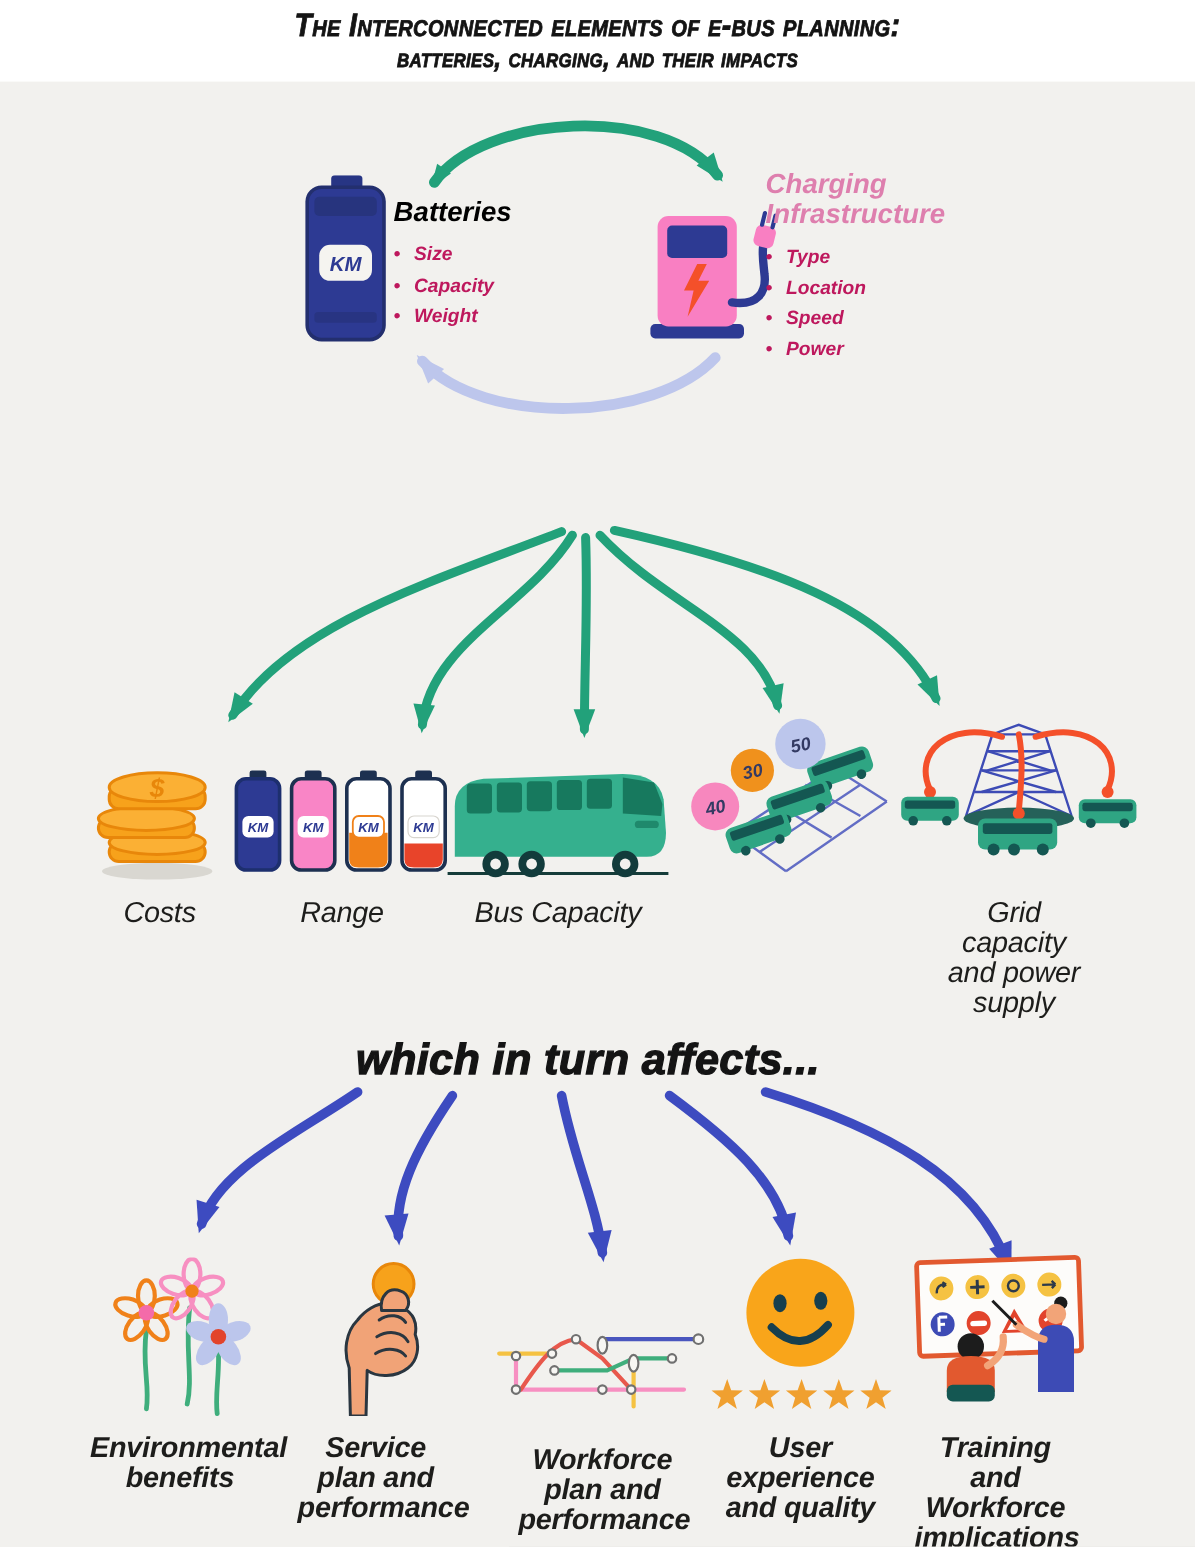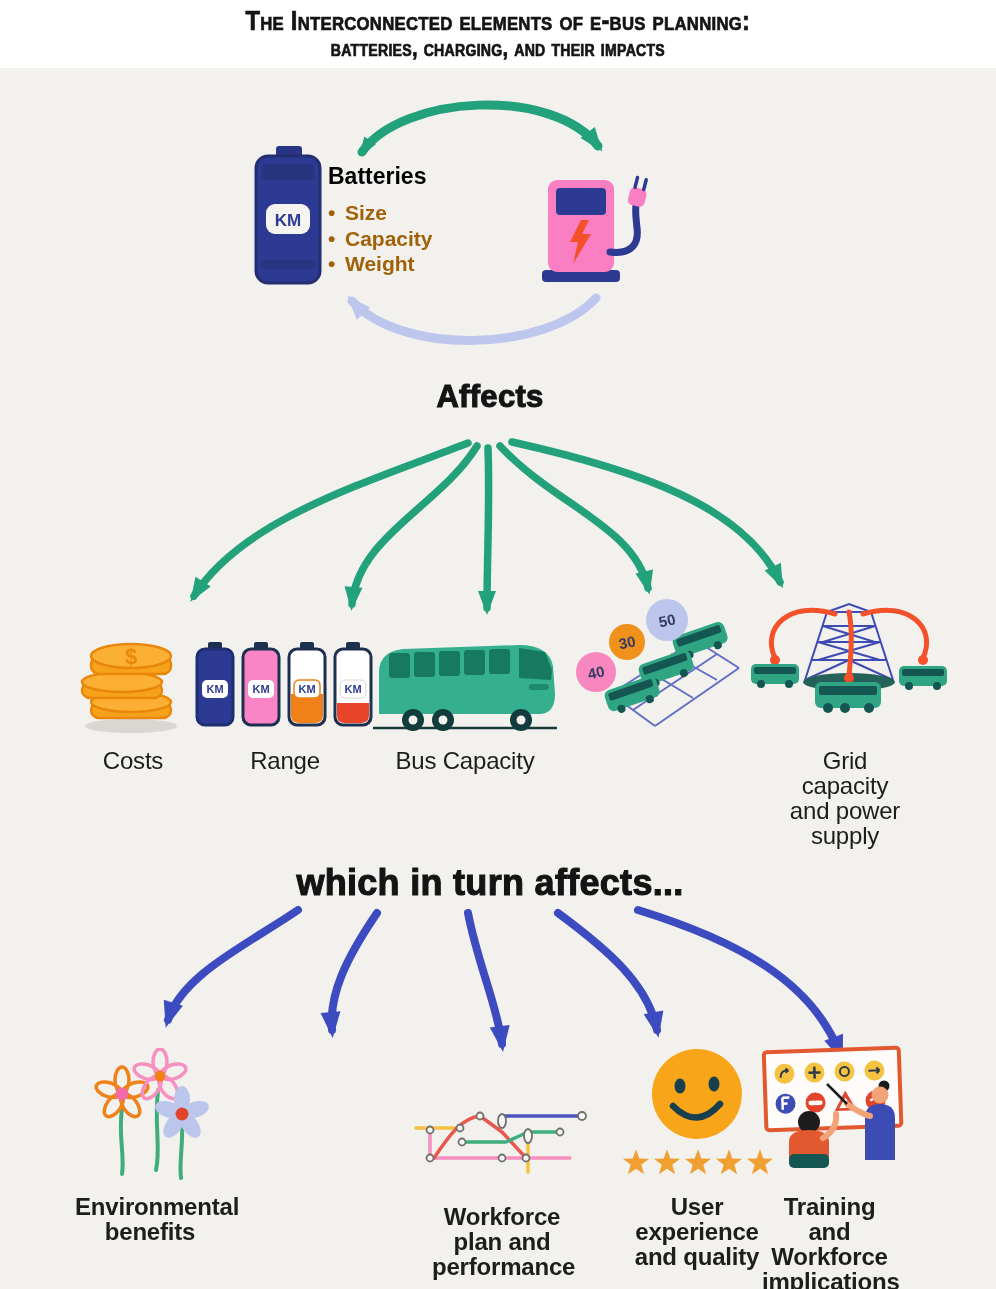--- a/index.html
+++ b/index.html
@@ -1,28 +1,28 @@
 <!DOCTYPE html>
 <html><head>
 <meta charset="utf-8">
 <style>
   html,body{margin:0;padding:0;background:#e8e7e4;}
   .canvas{position:relative;width:996px;height:1289px;background:#f2f1ee;overflow:hidden;
-          font-family:"Liberation Sans",sans-serif;color:#1d1d1b;}
+          font-family:"Liberation Sans",sans-serif;color:#1d1d1b;font-style:italic;}
   .titlebar{position:absolute;top:0;left:0;width:996px;height:68px;background:#ffffff;
             display:flex;flex-direction:column;align-items:center;justify-content:center;}
   .t1,.t2{font-variant:small-caps;font-weight:700;color:#141414;-webkit-text-stroke:.7px #141414;
           letter-spacing:.3px;transform:scaleX(.88);white-space:nowrap;line-height:1.1;}
   .t1{font-size:27px;}
   .t2{font-size:23px;}
   .arrows{position:absolute;left:0;top:0;pointer-events:none;}
   .cycle-heading{font-size:23px;font-weight:700;line-height:25px;margin-bottom:11px;}
   .blue-h{color:#000000;}
   .pink-h{color:#de7fae;}
-  .blist .bi{position:relative;padding-left:17px;font-size:21px;font-weight:700;color:#a16207;line-height:25.5px;}
+  .blist .bi{position:relative;padding-left:17px;font-size:16px;font-weight:700;color:#be185d;line-height:25.5px;}
   .blist .bi::before{content:"\2022";position:absolute;left:0;top:0;}
   .heading{position:absolute;left:0;width:980px;text-align:center;font-weight:700;color:#141414;
            -webkit-text-stroke:1.1px #141414;letter-spacing:.3px;}
   .affects{top:379px;font-size:31px;}
   .second-heading{top:862px;font-size:36px;}
   .col{position:absolute;display:flex;flex-direction:column;align-items:center;}
   .icon-area{display:flex;align-items:flex-end;justify-content:center;}
   .icon-area.m{height:146px;}
   .icon-area.s{height:140px;}
   .lbl{font-size:24px;text-align:center;line-height:25px;letter-spacing:-.2px;color:#1d1d1b;margin-top:14px;}
@@ -102,22 +102,30 @@
     <rect x="8" y="8" width="66" height="92" rx="9" fill="#f97fc2"></rect>
     <rect x="16" y="16" width="50" height="27" rx="4" fill="#2d3a93"></rect>
     <polygon points="41,48 30,70 38,70 33,92 51,62 42,62 49,48" fill="#f4502a"></polygon>
     <path d="M70,80 C92,83 99,71 97,56 C96,46 95,40 96,33" fill="none" stroke="#2d3a93" stroke-width="7" stroke-linecap="round"></path>
     <g transform="rotate(14 97 24)">
       <rect x="89" y="16" width="17" height="18" rx="5" fill="#f97fc2"></rect>
       <path d="M93,16 V6 M102,16 V6" stroke="#2d3a93" stroke-width="3.5" stroke-linecap="round"></path>
     </g>
   </svg>
 
-
-  <div class="heading affects">Affects</div>
+  <div class="abs" style="left:638px;top:141px;width:185px">
+    <div class="cycle-heading pink-h">Charging Infrastructure</div>
+    <div class="blist">
+      <div class="bi">Type</div>
+      <div class="bi">Location</div>
+      <div class="bi">Speed</div>
+      <div class="bi">Power</div>
+    </div>
+  </div>
+
   <div class="heading second-heading">which in turn affects...</div>
 
   <div class="col" style="left:63px;top:588px;width:140px">
     <div class="icon-area m">
       <svg width="112" height="104" viewBox="0 0 112 104">
         <ellipse cx="54" cy="96" rx="46" ry="7" fill="#d9d7d1"></ellipse>
         <g stroke="#e8870a" stroke-width="2.5">
           <rect x="14" y="72" width="80" height="16" rx="8" fill="#f7a21b"></rect>
           <ellipse cx="54" cy="72" rx="40" ry="10" fill="#fbb034"></ellipse>
           <rect x="5" y="52" width="80" height="16" rx="8" fill="#f7a21b"></rect>
@@ -309,20 +317,35 @@
           <ellipse rx="8" ry="14" cy="-14" transform="rotate(144)"></ellipse>
           <ellipse rx="8" ry="14" cy="-14" transform="rotate(216)"></ellipse>
           <ellipse rx="8" ry="14" cy="-14" transform="rotate(288)"></ellipse>
           <circle r="6.5" fill="#e2442c"></circle>
         </g>
       </svg>
     </div>
     <div class="lbl b" style="width:150px">Environmental benefits</div>
   </div>
 
+  <div class="col" style="left:248px;top:1040px;width:130px">
+    <div class="icon-area s">
+      <svg width="110" height="132" viewBox="0 0 110 132">
+        <circle cx="70" cy="22" r="17" fill="#f7a21b" stroke="#e8870a" stroke-width="2.5"></circle>
+        <path d="M34,132 L33,92 C28,78 30,62 40,52 C46,44 56,38 64,38 L78,42 C86,46 90,54 88,64 C92,74 90,86 82,92 C72,100 56,100 48,94 L47,132 Z" fill="#f1a377" stroke="#2a3640" stroke-width="2.5" stroke-linejoin="round"></path>
+        <path d="M60,44 C58,32 66,24 76,28 C82,30 85,38 80,44 Z" fill="#f1a377" stroke="#2a3640" stroke-width="2.5" stroke-linejoin="round"></path>
+        <g fill="none" stroke="#2a3640" stroke-width="2.5" stroke-linecap="round">
+          <path d="M58,52 C66,46 76,48 80,54"></path>
+          <path d="M56,66 C66,60 78,62 82,70"></path>
+          <path d="M55,80 C64,74 76,76 80,82"></path>
+        </g>
+      </svg>
+    </div>
+    <div class="lbl b" style="width:130px">Service plan and performance</div>
+  </div>
 
   <div class="col" style="left:407px;top:1040px;width:190px">
     <div class="icon-area s" style="padding-bottom:10px">
       <svg width="185" height="92" viewBox="0 0 185 92">
         <g fill="none" stroke-linecap="round" stroke-linejoin="round">
           <path d="M6,40 H50 M118,48 V84" stroke="#f5c242" stroke-width="3.5"></path>
           <path d="M20,42 V70 H160" stroke="#f78fc1" stroke-width="3.5"></path>
           <path d="M24,70 C40,46 52,30 70,28 L92,44 L116,70" stroke="#e8584c" stroke-width="3.5"></path>
           <path d="M52,54 H96 L118,44 H150" stroke="#3fae7c" stroke-width="3.5"></path>
           <path d="M92,28 H168" stroke="#4a56be" stroke-width="3.5"></path>
@@ -338,21 +361,21 @@
             <ellipse cx="118" cy="48" rx="4" ry="7"></ellipse>
           <circle cx="116" cy="70" r="3.5"></circle>
             <circle cx="150" cy="44" r="3.5"></circle>
           <circle cx="172" cy="28" r="4"></circle>
         </g>
       </svg>
     </div>
     <div class="lbl b" style="width:140px">Workforce plan and performance</div>
   </div>
 
-  <div class="col" style="left:627px;top:1040px;width:140px">
+  <div class="col" style="left:597px;top:1040px;width:140px">
     <div class="icon-area s">
       <svg width="152" height="134" viewBox="0 0 152 134">
         <circle cx="76" cy="48" r="45" fill="#f9a51a"></circle>
         <ellipse cx="59" cy="40" rx="5.5" ry="7.5" fill="#173f4e"></ellipse>
         <ellipse cx="93" cy="38" rx="5.5" ry="7.5" fill="#173f4e"></ellipse>
         <path d="M52,60 Q76,84 99,58" fill="none" stroke="#173f4e" stroke-width="6.5" stroke-linecap="round"></path>
         <g fill="#f0a030">
           <path transform="translate(15,117) scale(1.25)" d="M0,-11 L2.65,-3.64 L10.46,-3.4 L4.28,1.39 L6.47,8.9 L0,4.5 L-6.47,8.9 L-4.28,1.39 L-10.46,-3.4 L-2.65,-3.64 Z"></path>
           <path transform="translate(46,117) scale(1.25)" d="M0,-11 L2.65,-3.64 L10.46,-3.4 L4.28,1.39 L6.47,8.9 L0,4.5 L-6.47,8.9 L-4.28,1.39 L-10.46,-3.4 L-2.65,-3.64 Z"></path>
           <path transform="translate(77,117) scale(1.25)" d="M0,-11 L2.65,-3.64 L10.46,-3.4 L4.28,1.39 L6.47,8.9 L0,4.5 L-6.47,8.9 L-4.28,1.39 L-10.46,-3.4 L-2.65,-3.64 Z"></path>

